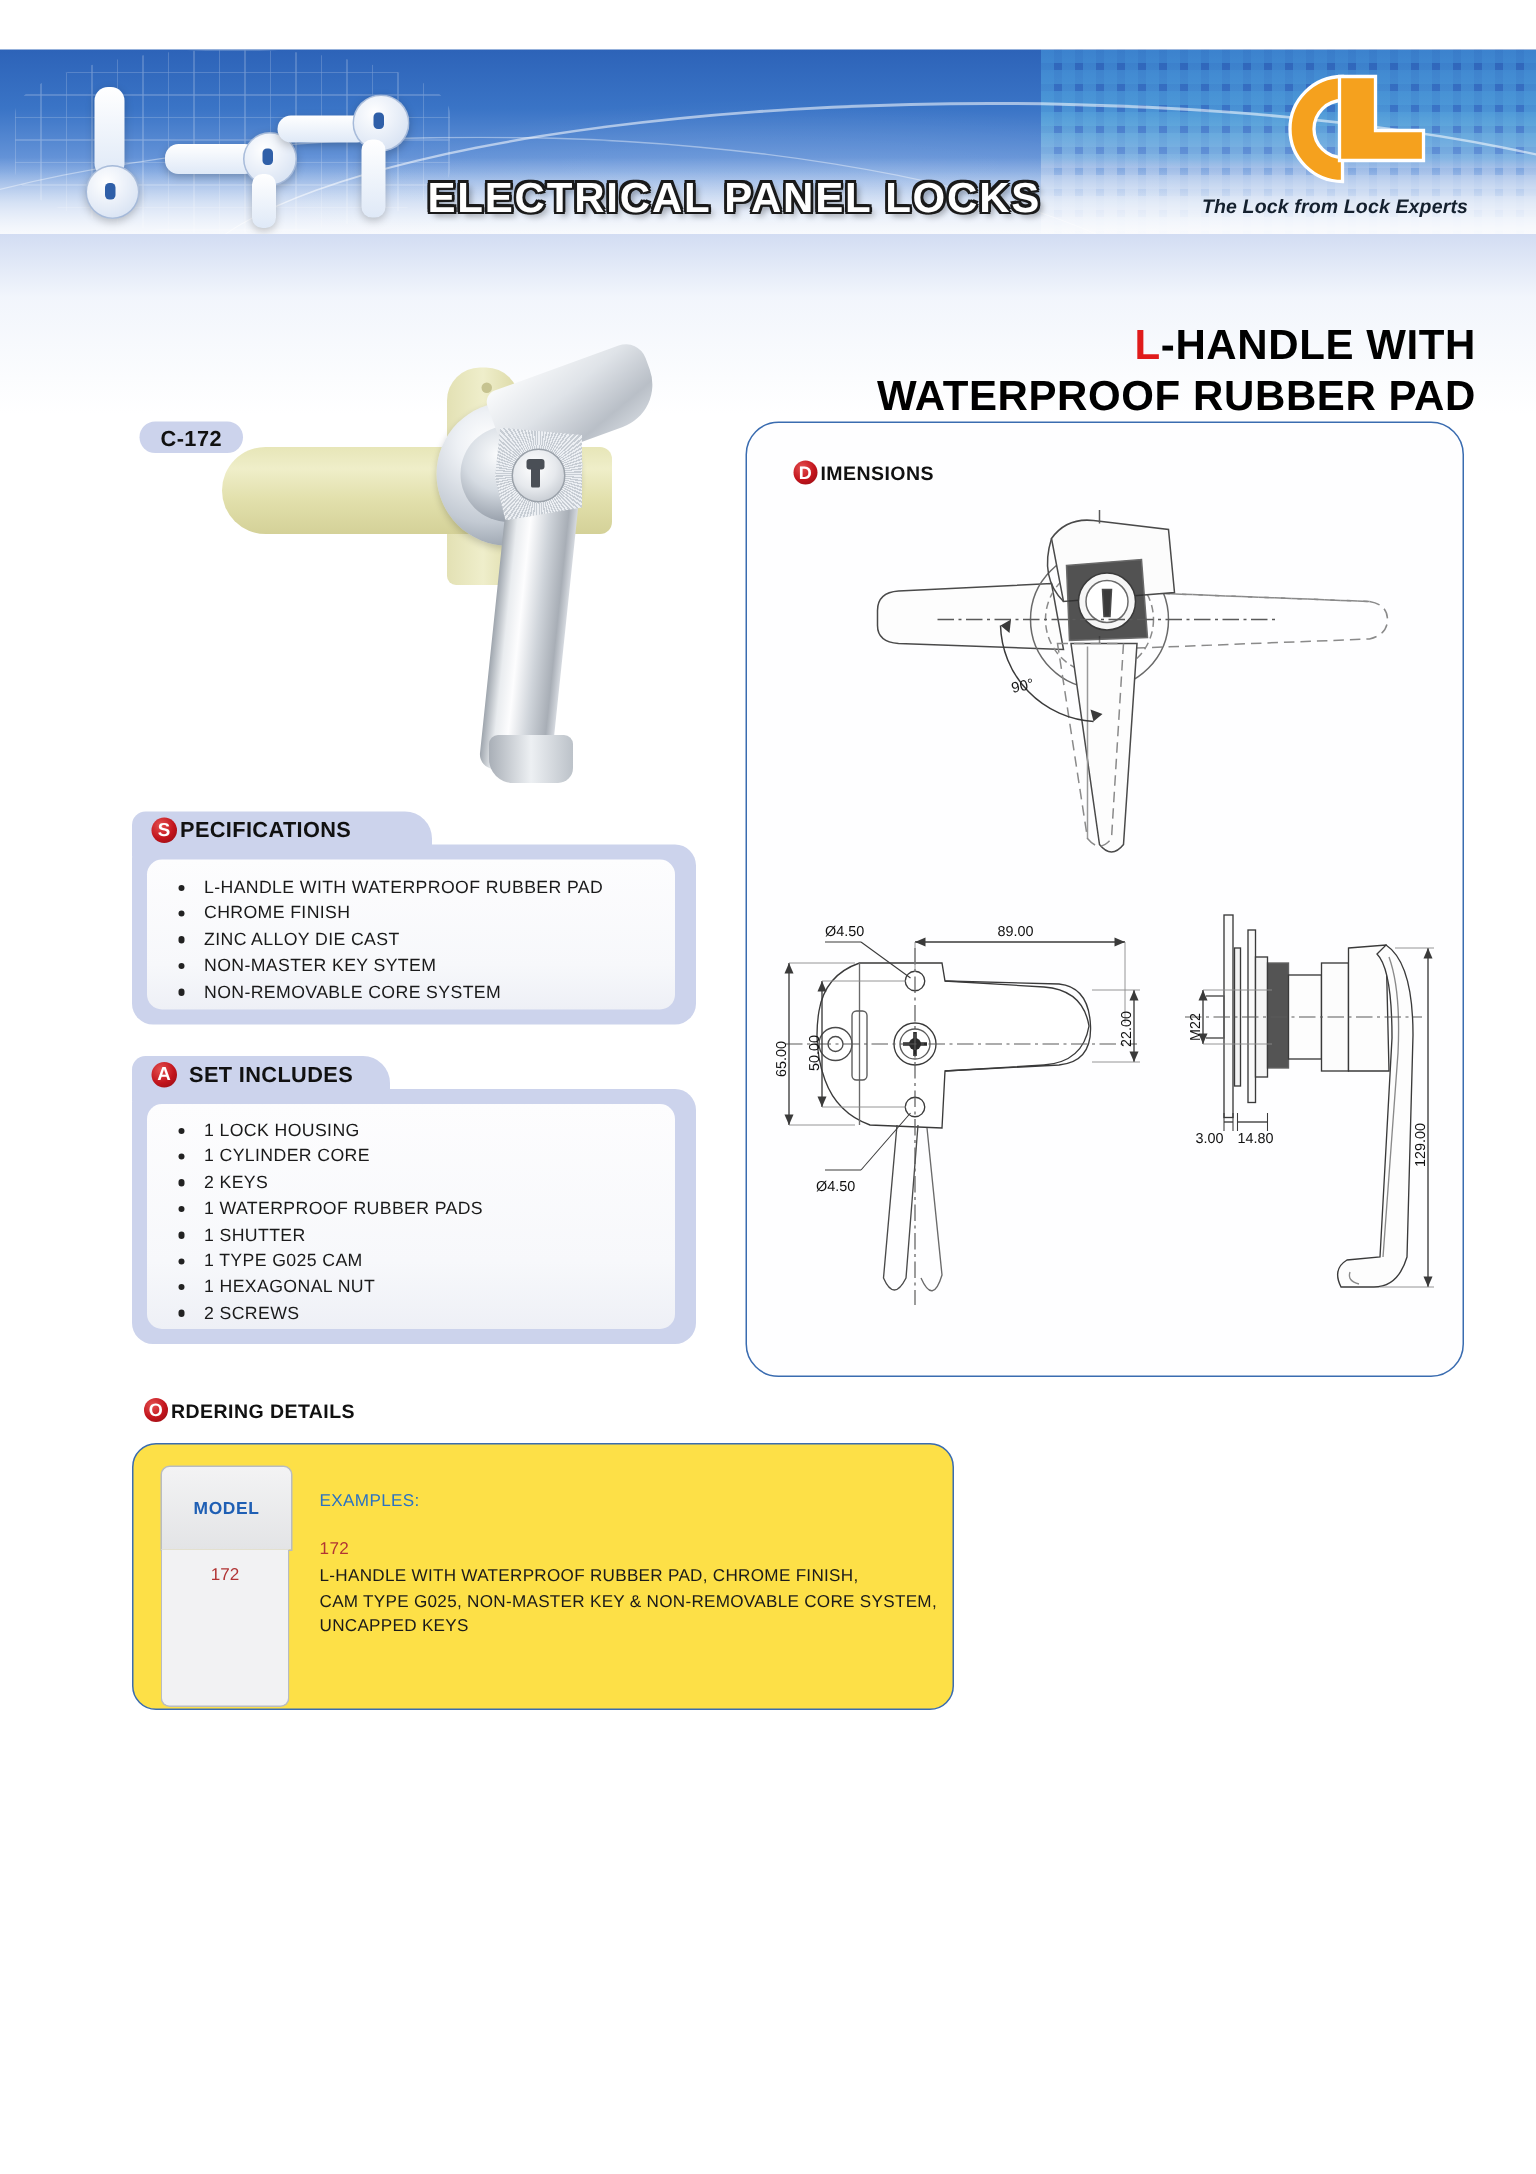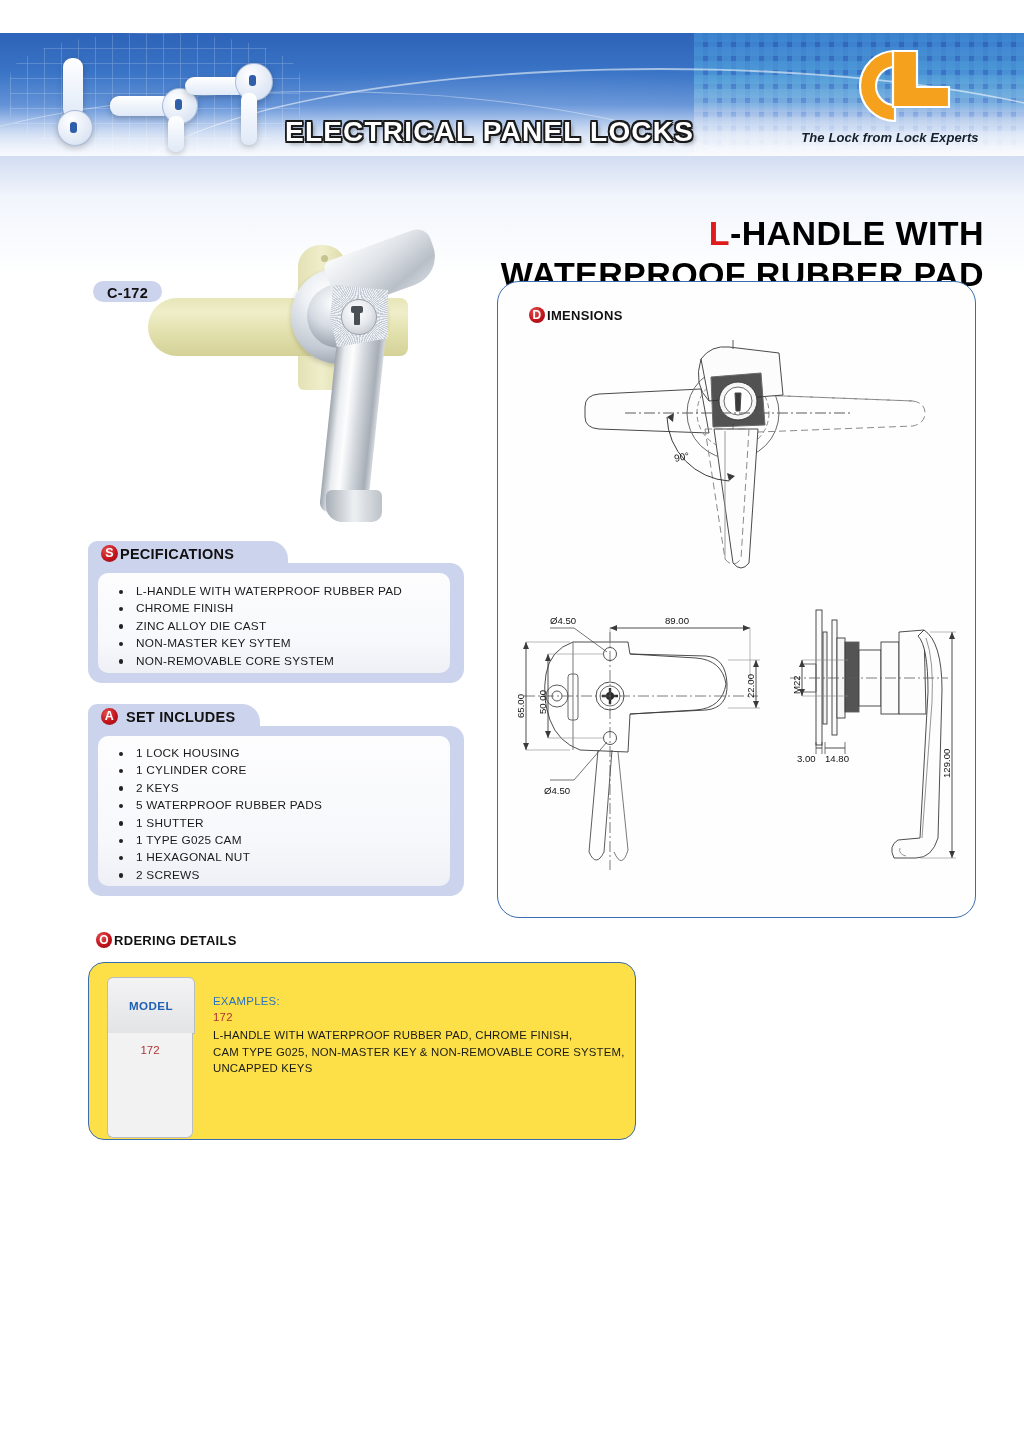--- a/index.html
+++ b/index.html
@@ -75,21 +75,21 @@
   
   .hdr-prod{position:absolute;filter:drop-shadow(0 2px 3px rgba(0,0,0,.22));}
   .hp-arm{position:absolute;background:linear-gradient(to bottom,#ffffff,#dfe9f7);border-radius:9px;}
   .hp-hub{position:absolute;background:radial-gradient(circle at 38% 32%, #ffffff, #cfdcf0);border-radius:50%;border:1px solid rgba(120,150,195,.55);}
   .hp-key{position:absolute;background:#2f5fa8;border-radius:50%;}
 
   
   .prod-title{
     position:absolute;right:40px;top:213px;width:620px;
     text-align:right;
-    font-size:34px;font-weight:bold;line-height:1.21;
+    font-size:28px;font-weight:bold;line-height:1.21;
     letter-spacing:.4px;color:#000000;
   }
   .prod-title .hl{color:#e01b1b;}
 
   
   .code-badge{
     position:absolute;left:93px;top:281px;
     padding:4px 14px 1px;
     background:#ccd3ec;border-radius:13px;
     font-size:14.5px;font-weight:bold;color:#111;
@@ -235,21 +235,21 @@
     font-size:11.6px;font-weight:bold;color:#1f5fb4;letter-spacing:.4px;
   }
   .ord-model-cell{
     position:absolute;left:18px;top:70px;width:86px;height:105px;
     border:1px solid #b9bcc0;border-radius:0 0 6px 6px;border-top:none;
     background:#f2f2f3;
     padding-top:11px;box-sizing:border-box;text-align:center;
     font-size:11.4px;color:#b13434;
   }
   .ord-ex{position:absolute;left:124px;top:32px;}
-  .ord-ex .lbl{font-size:11.4px;color:#2a72c4;letter-spacing:.25px;margin-bottom:4px;}
+  .ord-ex .lbl{font-size:11.4px;color:#2a72c4;letter-spacing:.25px;margin-bottom:20px;}
   .ord-ex .code{font-size:11.4px;color:#b13434;letter-spacing:.25px;margin-bottom:4px;}
   .ord-ex .line{font-size:11.4px;color:#1a1a1a;letter-spacing:.2px;line-height:16.5px;white-space:nowrap;}
 </style>
 </head>
 <body>
 
 <div class="header">
   <div class="hdr-swoosh"></div>
   <div class="hdr-mesh"></div>
   <div class="hdr-grid"></div>
@@ -331,21 +331,21 @@
   <div class="sp-inner" style="width:352px;height:150px;"></div>
   <div class="sp-head">
     <span class="dot">A</span>
       <span class="gap"></span>
       <span>SET INCLUDES</span>
   </div>
   <ul class="speclist" style="left:27px;top:41px;">
     <li>1 LOCK HOUSING</li>
     <li>1 CYLINDER CORE</li>
     <li>2 KEYS</li>
-    <li>5 WATERPROOF RUBBER PADS</li>
+    <li>1 WATERPROOF RUBBER PADS</li>
     <li>1 SHUTTER</li>
     <li>1 TYPE G025 CAM</li>
     <li>1 HEXAGONAL NUT</li>
     <li>2 SCREWS</li>
   </ul>
 </div>
 
 <div class="dim-panel">
   <div class="dim-head">
     <span class="dot">D</span>

